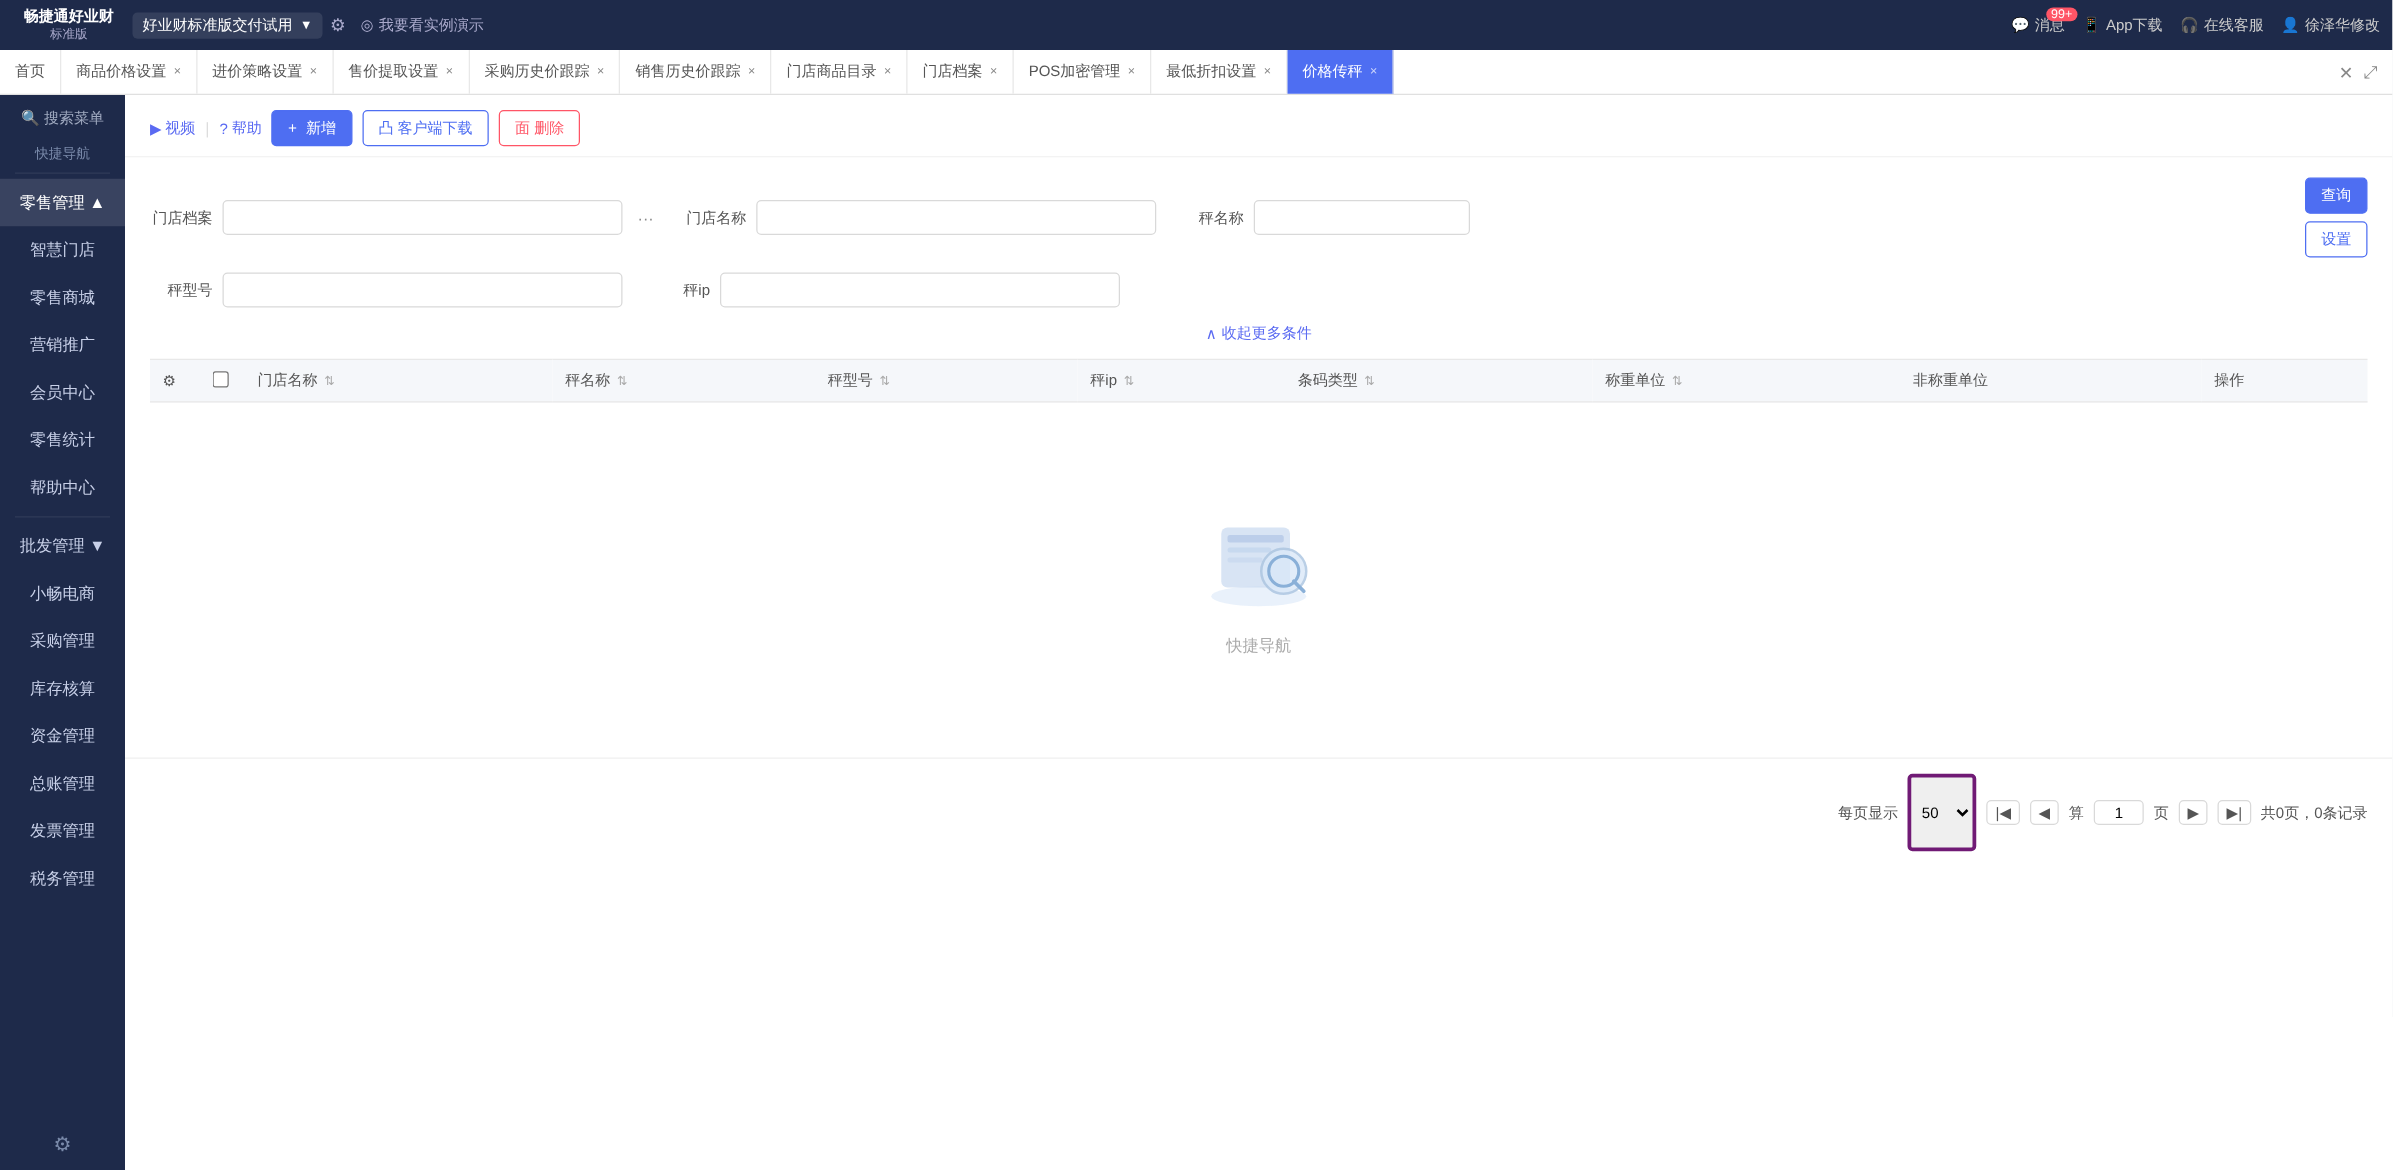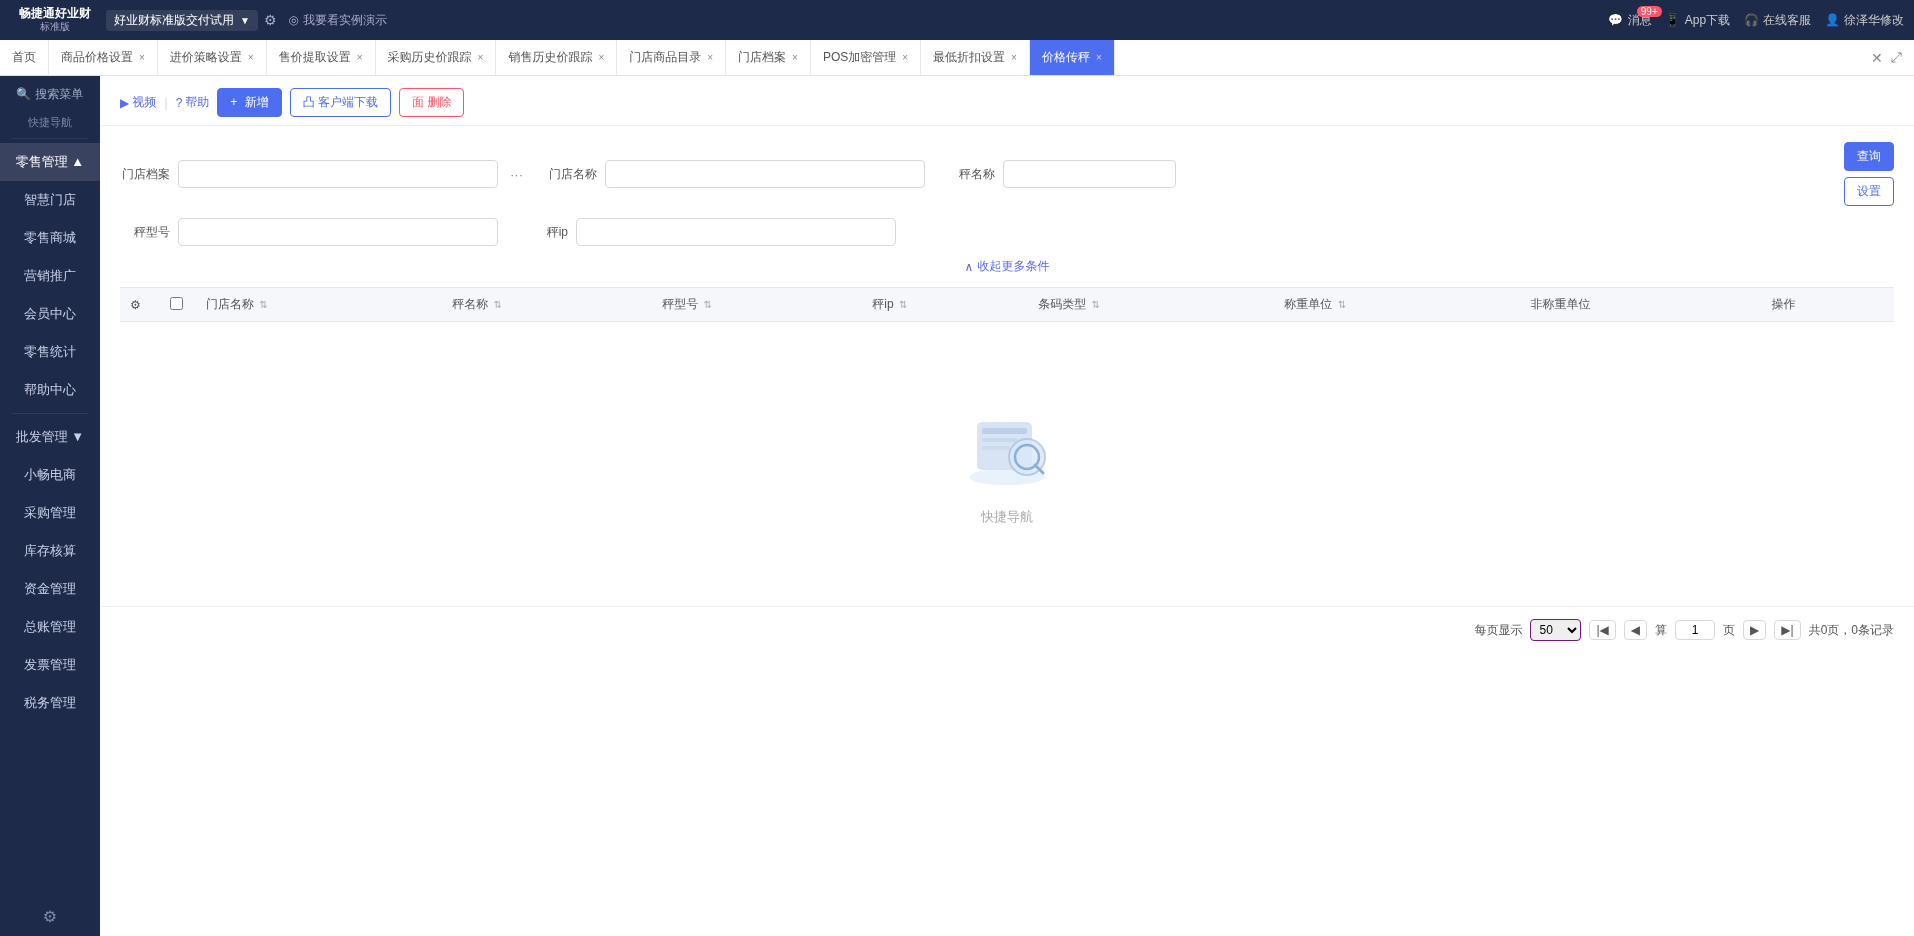--- a/index.html
+++ b/index.html
@@ -72,21 +72,21 @@
     .th-settings { width: 40px; text-align: center; }
     .th-checkbox { width: 36px; text-align: center; }
     
     
     .empty-state { display: flex; flex-direction: column; align-items: center; justify-content: center; padding: 80px 0; }
     .empty-icon { width: 100px; height: 90px; margin-bottom: 16px; }
     .empty-text { color: #aaa; font-size: 13px; }
 
     
     .pagination-bar { display: flex; align-items: center; justify-content: flex-end; padding: 12px 20px; border-top: 1px solid #f0f0f0; background: #fff; gap: 8px; font-size: 12px; color: #555; }
-    .page-size-select { border: 1px solid #701a75; border-radius: 4px; padding: 2px 4px; font-size: 12px; }
+    .page-size-select { border: 3px solid #701a75; border-radius: 4px; padding: 20px 4px; font-size: 12px; }
     .page-input { border: 1px solid #d9d9d9; border-radius: 4px; padding: 2px 4px; width: 40px; text-align: center; font-size: 12px; }
     .page-nav-btn { border: 1px solid #d9d9d9; border-radius: 4px; padding: 2px 6px; background: #fff; cursor: pointer; font-size: 12px; color: #555; }
     .page-nav-btn:disabled { color: #ccc; cursor: not-allowed; }
   </style>
 </head>
 <body>
 
 <div class="top-bar">
   <div class="logo">
     <span class="logo-title">畅捷通好业财</span>

